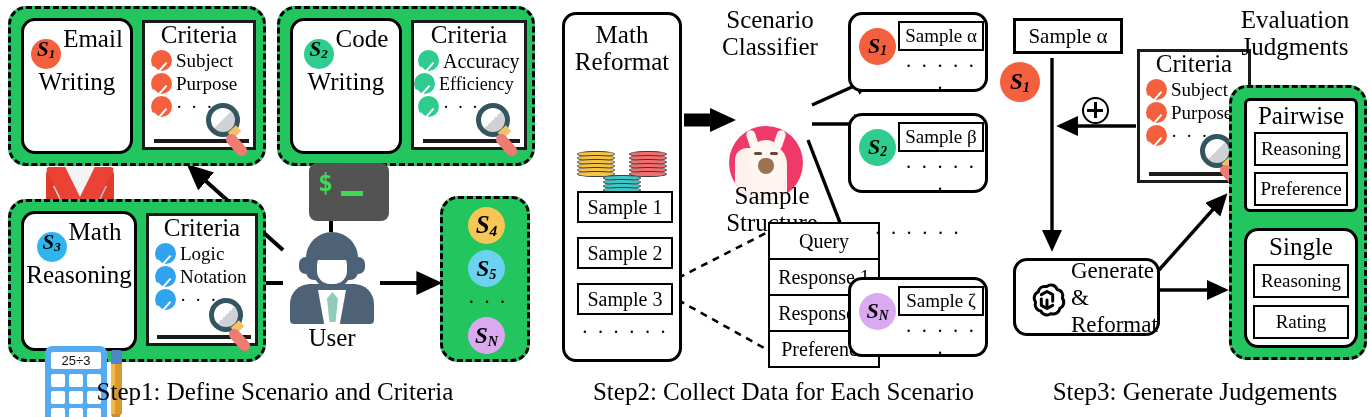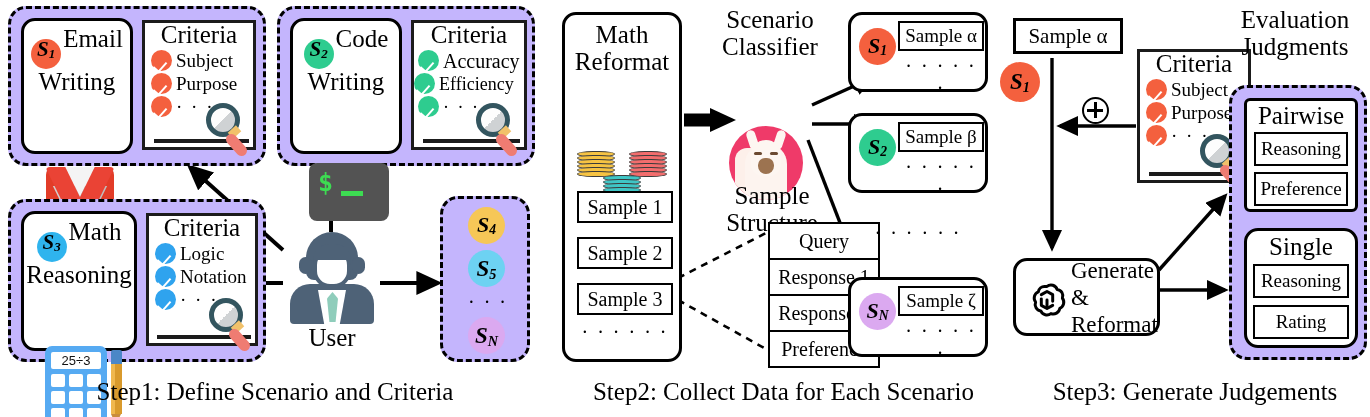--- a/index.html
+++ b/index.html
@@ -3,21 +3,21 @@
 <meta charset="utf-8">
 <style>
   html,body{margin:0;padding:0;background:#fff;}
   body{width:1370px;height:417px;overflow:hidden;
        font-family:"Liberation Serif","DejaVu Serif",serif;color:#000;}
   #stage{position:relative;width:1370px;height:417px;}
 
   .abs{position:absolute;box-sizing:border-box;}
 
   
-  .dashpanel{border:3px dashed #000;border-radius:18px;background:#c4b5fd;}
+  .dashpanel{border:3px dashed #000;border-radius:18px;background:#22c55e;}
   .roundbox{border:3px solid #000;border-radius:14px;background:#fff;}
   .sqbox{border:3px solid #000;background:#fff;}
   .thinbox{border:2px solid #000;background:#fff;}
 
   .ctr{display:flex;align-items:center;justify-content:center;text-align:center;}
 
   
   .chip{border-radius:50%;display:flex;align-items:center;justify-content:center;
         font-style:italic;font-weight:700;line-height:1;}
   .chip sub{font-size:62%;font-style:italic;font-weight:700;vertical-align:-0.18em;}
@@ -310,21 +310,21 @@
       <div class="face"></div>
       <div class="fringe"></div>
       <div class="body"></div>
       <div class="shirt"></div>
       <div class="tie"></div>
     </div>
     <div class="lbl" style="margin-top:0px;">User</div>
   </div>
 
   <div class="abs dashpanel" style="left:440px;top:196px;width:90px;height:166px;">
-    <div class="abs chip" style="left:25px;top:8px;width:37px;height:37px;background:#F6C757;font-size:22px;">
+    <div class="abs chip" style="left:25px;top:8px;width:37px;height:37px;background:#F6C757;font-size:25px;">
       <span><span>S</span><sub>4</sub></span>
     </div>
     <div class="abs chip" style="left:25px;top:51px;width:37px;height:37px;background:#6DD2F2;font-size:23px;">
       <span><span>S</span><sub>5</sub></span>
     </div>
     <div class="abs sm dots" style="left:0;top:92px;width:90px;">· · ·</div>
     <div class="abs chip" style="left:25px;top:118px;width:37px;height:37px;background:#DBA9F0;font-size:23px;">
       <span><span>S</span><sub>N</sub></span>
     </div>
   </div>

